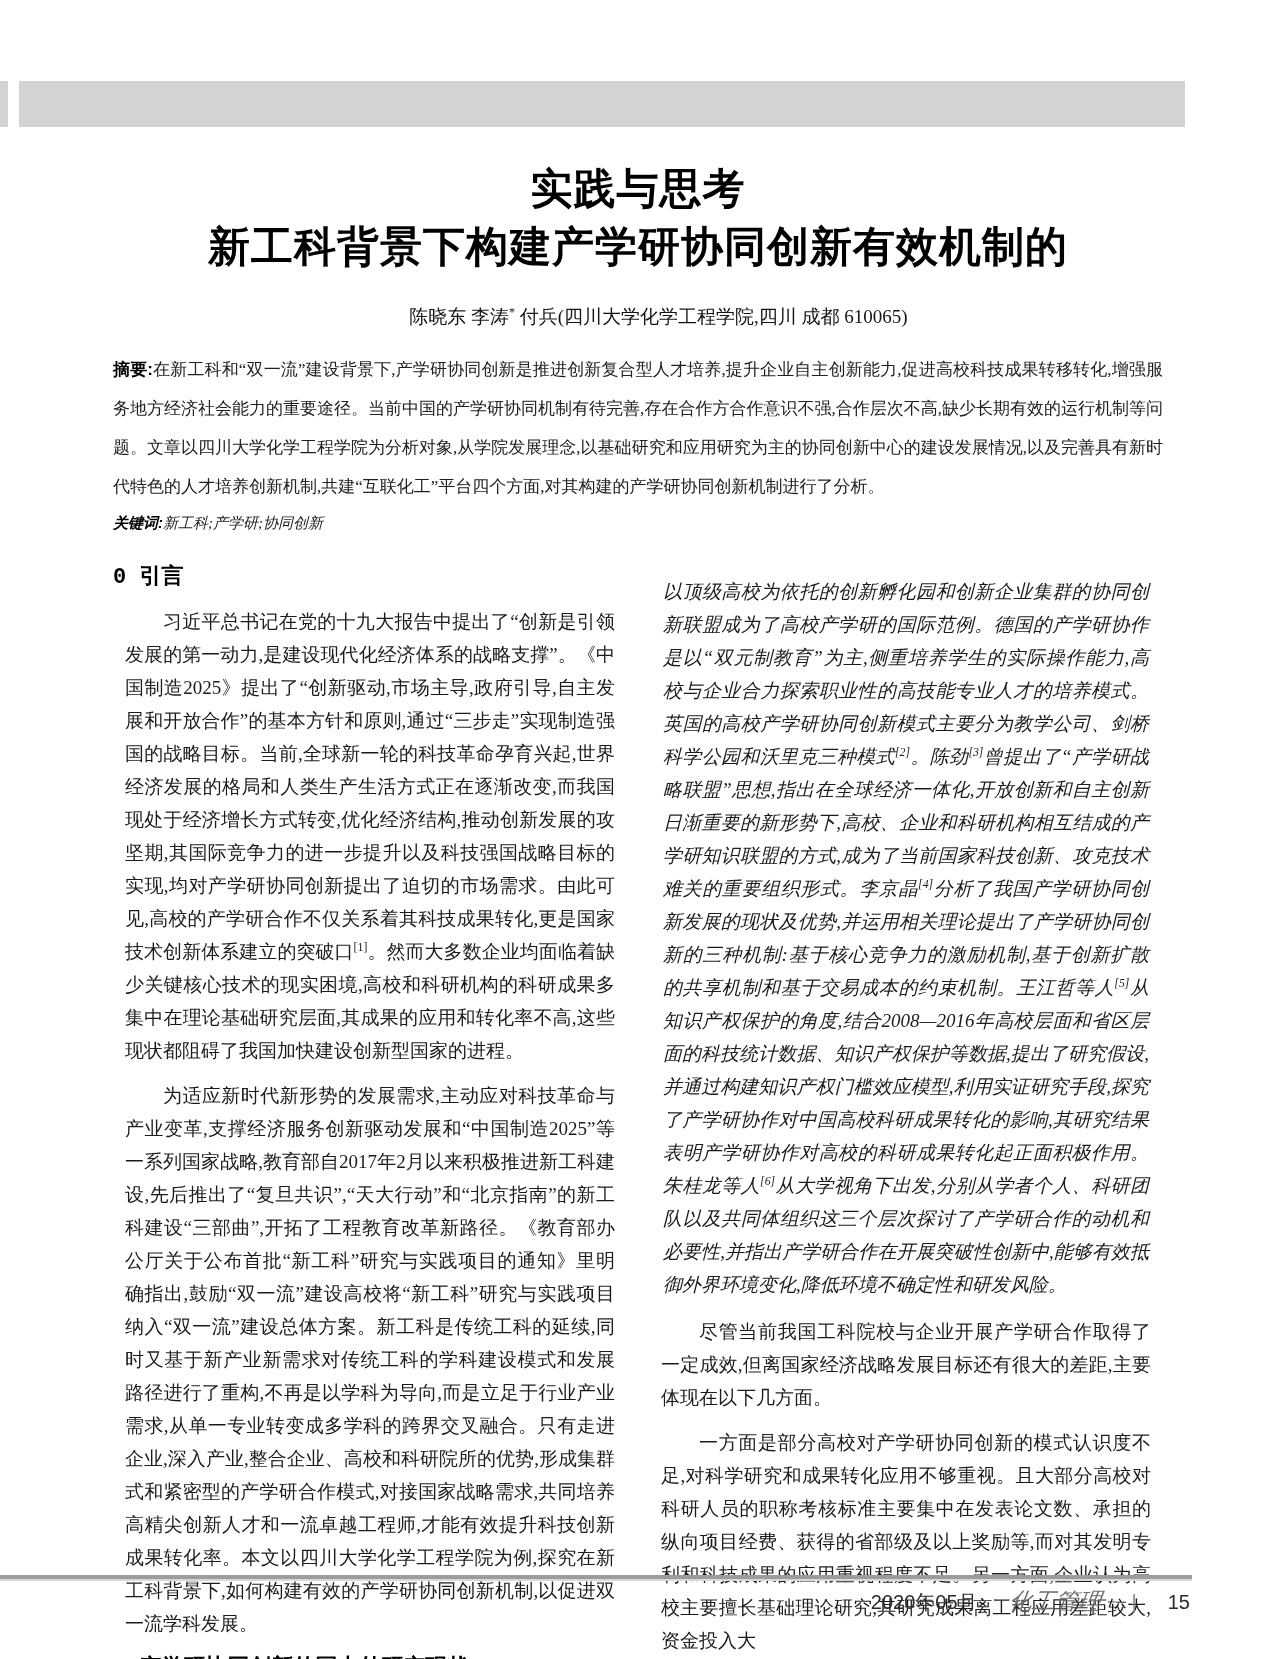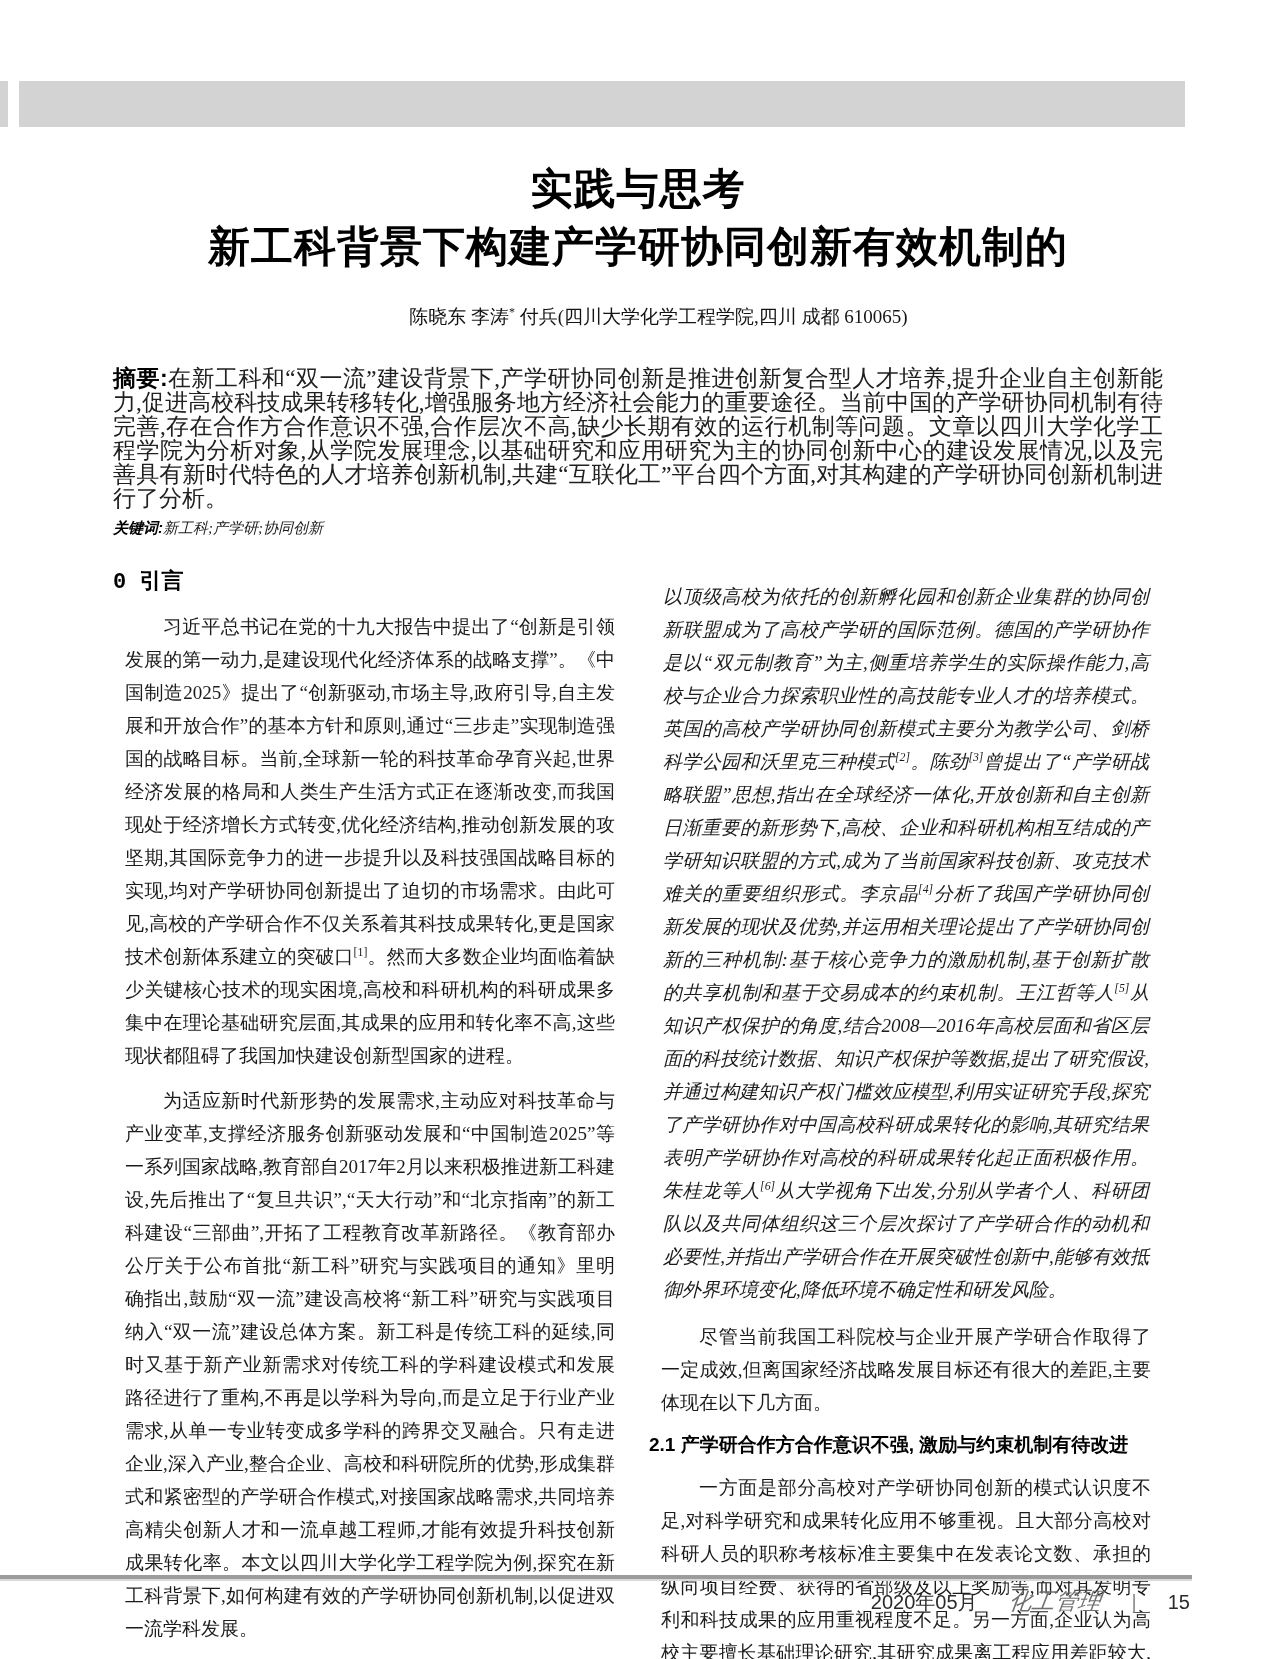--- a/index.html
+++ b/index.html
@@ -22,24 +22,24 @@
     font-weight:bold;
     font-size:42px;
     line-height:58px;
     color:#000;
     letter-spacing:1px;
   }
   .byline { text-align:center; margin-top:16px; font-size:19px; color:#141414;padding-left:41px; }
   .byline sup { font-size:12px; }
 
   .abstract-block {
-    margin:36px 113px 0;
+    margin:20px 113px 0;
     text-align:justify;
-    font-size:23px;
-    line-height:24px;
+    font-size:17px;
+    line-height:39px;
     color:#202020;
   }
   .meta-label { font-family:"Liberation Sans", sans-serif; font-weight:bold; color:#000; }
   .keywords-block {
     margin:2px 113px 0;
     text-align:justify;
     font-size:15px;
     line-height:29.5px;
     font-style:italic;
   }
@@ -114,21 +114,20 @@
       <h2 class="sec">0 引言</h2>
       <p class="para">习近平总书记在党的十九大报告中提出了“创新是引领发展的第一动力,是建设现代化经济体系的战略支撑”。《中国制造2025》提出了“创新驱动,市场主导,政府引导,自主发展和开放合作”的基本方针和原则,通过“三步走”实现制造强国的战略目标。当前,全球新一轮的科技革命孕育兴起,世界经济发展的格局和人类生产生活方式正在逐渐改变,而我国现处于经济增长方式转变,优化经济结构,推动创新发展的攻坚期,其国际竞争力的进一步提升以及科技强国战略目标的实现,均对产学研协同创新提出了迫切的市场需求。由此可见,高校的产学研合作不仅关系着其科技成果转化,更是国家技术创新体系建立的突破口<sup>[1]</sup>。然而大多数企业均面临着缺少关键核心技术的现实困境,高校和科研机构的科研成果多集中在理论基础研究层面,其成果的应用和转化率不高,这些现状都阻碍了我国加快建设创新型国家的进程。</p>
       <p class="para">为适应新时代新形势的发展需求,主动应对科技革命与产业变革,支撑经济服务创新驱动发展和“中国制造2025”等一系列国家战略,教育部自2017年2月以来积极推进新工科建设,先后推出了“复旦共识”,“天大行动”和“北京指南”的新工科建设“三部曲”,开拓了工程教育改革新路径。《教育部办公厅关于公布首批“新工科”研究与实践项目的通知》里明确指出,鼓励“双一流”建设高校将“新工科”研究与实践项目纳入“双一流”建设总体方案。新工科是传统工科的延续,同时又基于新产业新需求对传统工科的学科建设模式和发展路径进行了重构,不再是以学科为导向,而是立足于行业产业需求,从单一专业转变成多学科的跨界交叉融合。只有走进企业,深入产业,整合企业、高校和科研院所的优势,形成集群式和紧密型的产学研合作模式,对接国家战略需求,共同培养高精尖创新人才和一流卓越工程师,才能有效提升科技创新成果转化率。本文以四川大学化学工程学院为例,探究在新工科背景下,如何构建有效的产学研协同创新机制,以促进双一流学科发展。</p>
       <h2 class="sec">1 产学研协同创新的国内外研究现状</h2>
       <p class="para">作为产学研发展最早国家之一的美国,在硅谷所建立的</p>
     </div>
 
     <div class="col">
       <p class="cont">以顶级高校为依托的创新孵化园和创新企业集群的协同创新联盟成为了高校产学研的国际范例。德国的产学研协作是以“双元制教育”为主,侧重培养学生的实际操作能力,高校与企业合力探索职业性的高技能专业人才的培养模式。英国的高校产学研协同创新模式主要分为教学公司、剑桥科学公园和沃里克三种模式<sup>[2]</sup>。陈劲<sup>[3]</sup>曾提出了“产学研战略联盟”思想,指出在全球经济一体化,开放创新和自主创新日渐重要的新形势下,高校、企业和科研机构相互结成的产学研知识联盟的方式,成为了当前国家科技创新、攻克技术难关的重要组织形式。李京晶<sup>[4]</sup>分析了我国产学研协同创新发展的现状及优势,并运用相关理论提出了产学研协同创新的三种机制:基于核心竞争力的激励机制,基于创新扩散的共享机制和基于交易成本的约束机制。王江哲等人<sup>[5]</sup>从知识产权保护的角度,结合2008—2016年高校层面和省区层面的科技统计数据、知识产权保护等数据,提出了研究假设,并通过构建知识产权门槛效应模型,利用实证研究手段,探究了产学研协作对中国高校科研成果转化的影响,其研究结果表明产学研协作对高校的科研成果转化起正面积极作用。朱桂龙等人<sup>[6]</sup>从大学视角下出发,分别从学者个人、科研团队以及共同体组织这三个层次探讨了产学研合作的动机和必要性,并指出产学研合作在开展突破性创新中,能够有效抵御外界环境变化,降低环境不确定性和研发风险。</p>
       <p class="para">尽管当前我国工科院校与企业开展产学研合作取得了一定成效,但离国家经济战略发展目标还有很大的差距,主要体现在以下几方面。</p>
-      <h3 class="subsec">2.1 产学研合作方合作意识不强, 激励与约束机制有待改进</h3>
       <p class="para">一方面是部分高校对产学研协同创新的模式认识度不足,对科学研究和成果转化应用不够重视。且大部分高校对科研人员的职称考核标准主要集中在发表论文数、承担的纵向项目经费、获得的省部级及以上奖励等,而对其发明专利和科技成果的应用重视程度不足。另一方面,企业认为高校主要擅长基础理论研究,其研究成果离工程应用差距较大,资金投入大</p>
     </div>
 
   </div>
 
   <div class="footer-rule"></div>
 
   <div class="footer">
     <span>2020年05月</span>
     <span class="journal-logo">化工管理</span>

